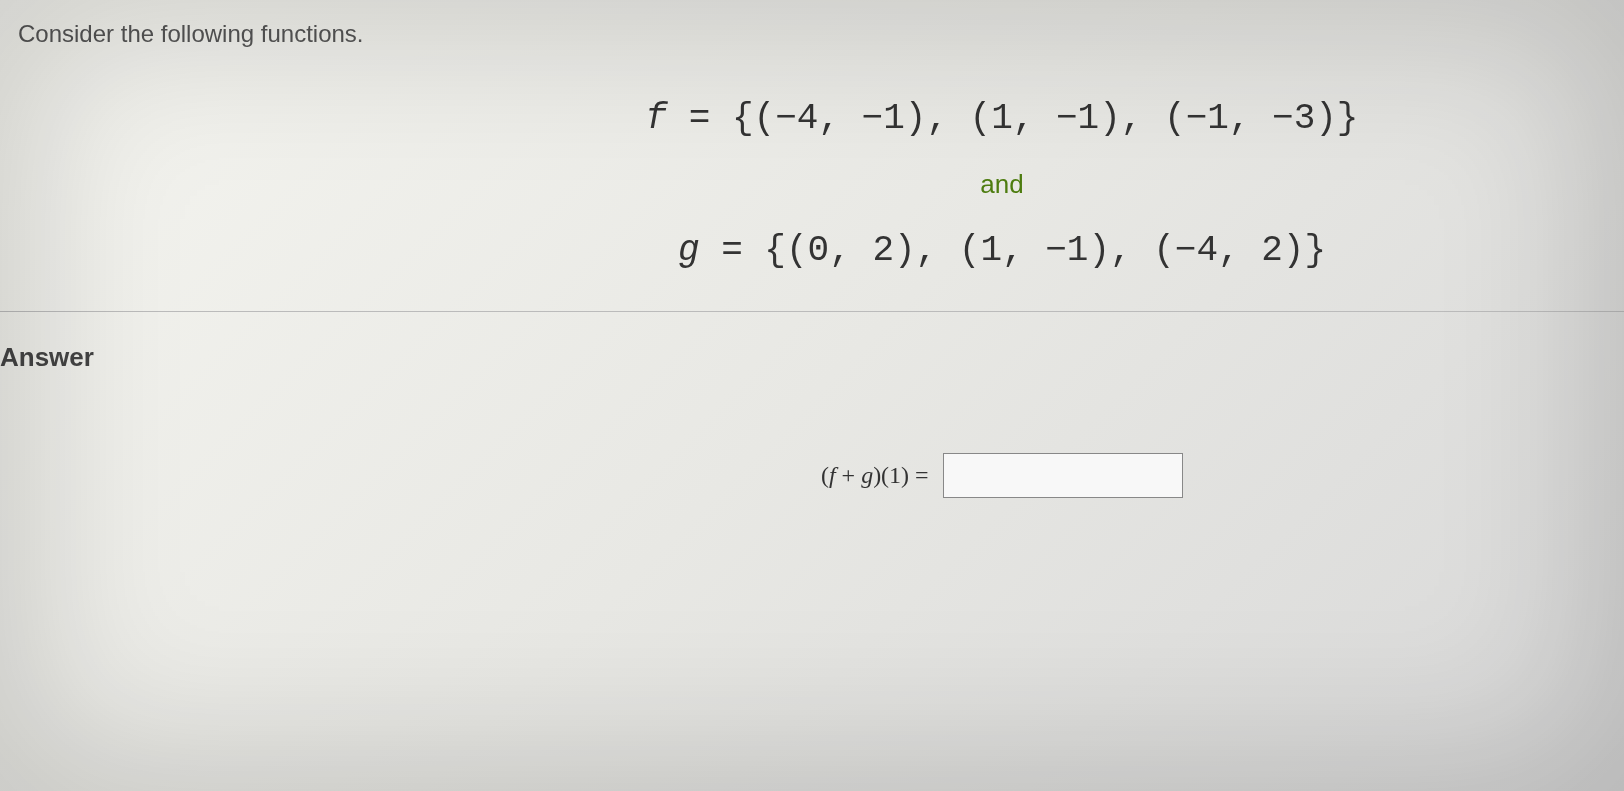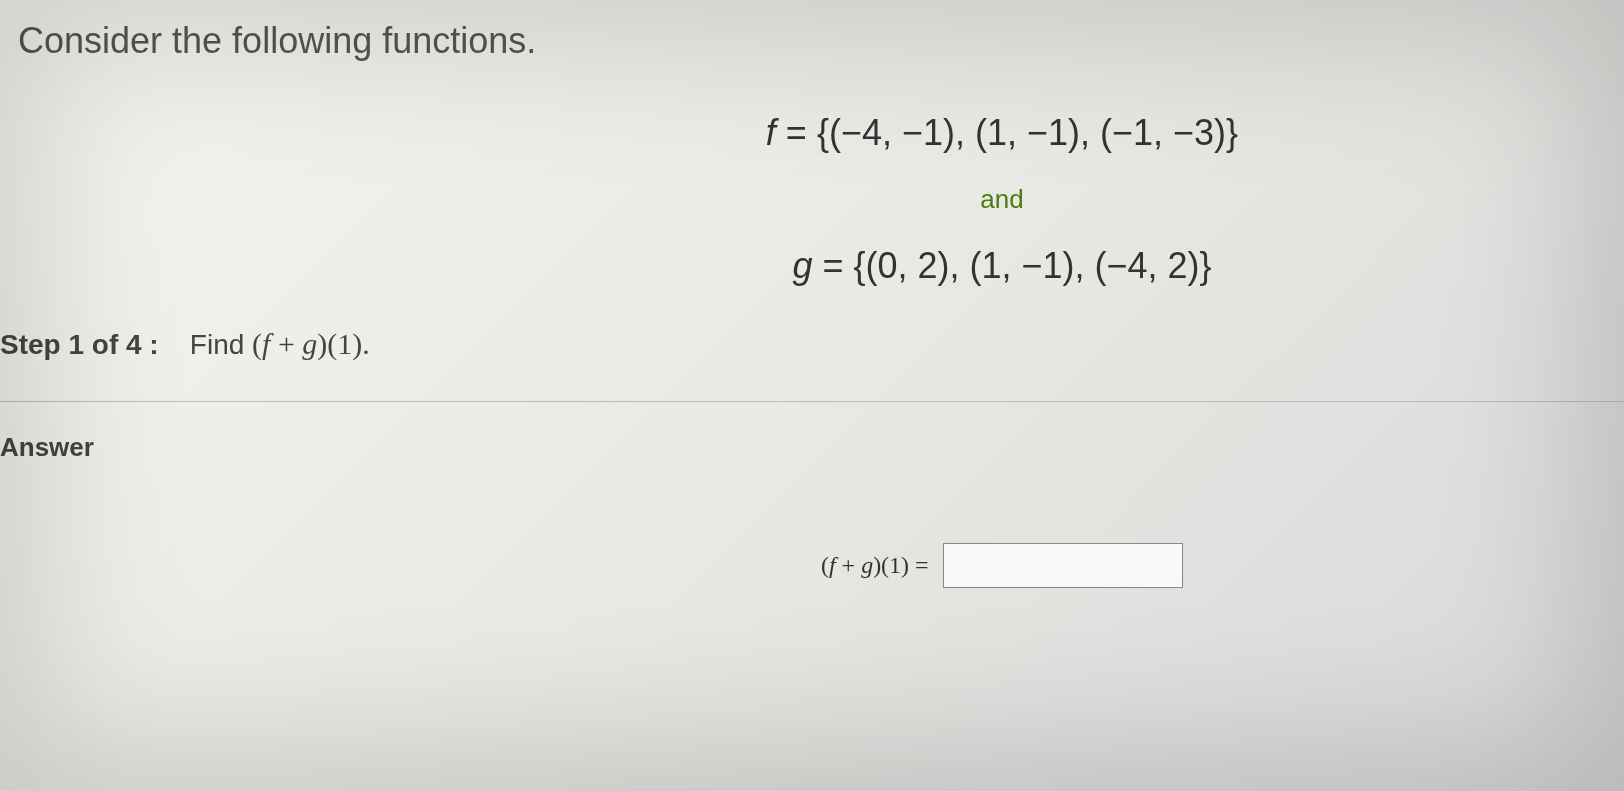--- a/index.html
+++ b/index.html
@@ -13,32 +13,32 @@
       width: 1624px;
       height: 791px;
       color: #4a4a4a;
       position: relative;
       overflow: hidden;
     }
     .question-container {
       padding: 20px 0 0 0;
     }
     .prompt-text {
-      font-size: 36px;
+      font-size: 24px;
       color: #555;
       padding: 0 0 0 18px;
       margin-bottom: 50px;
     }
     .math-block {
       text-align: center;
       padding-left: 380px;
       margin-bottom: 40px;
     }
     .math-equation {
-      font-family: Liberation Sans, sans-serif;
+      font-family: Liberation Mono, monospace;
       font-size: 36px;
       color: #333;
       margin: 30px 0;
     }
     .math-italic {
       font-style: italic;
     }
     .and-text {
       font-family: 'Segoe UI', sans-serif;
       font-size: 26px;
@@ -119,26 +119,20 @@
   <div class="math-block">
     <div class="math-equation">
       <span class="math-italic">f</span> = {(−4, −1), (1, −1), (−1, −3)}
     </div>
     <div class="and-text">and</div>
     <div class="math-equation">
       <span class="math-italic">g</span> = {(0, 2), (1, −1), (−4, 2)}
     </div>
   </div>
 
-  <div class="step-text">
-    <span class="step-bold">Step 1 of 4 :</span>
-    <span>&nbsp;&nbsp;</span>
-    <span>Find </span>
-    <span class="step-math">(<span class="math-italic">f</span> + <span class="math-italic">g</span>)(1).</span>
-  </div>
 
   <hr class="divider">
 
   <div class="answer-section">
     <div class="answer-label">Answer</div>
 
     <div class="answer-input-row">
       <span class="answer-equation">(<span class="math-italic">f</span> + <span class="math-italic">g</span>)(1) =</span>
       <input type="text" class="answer-input" value="" style="">
     </div>

